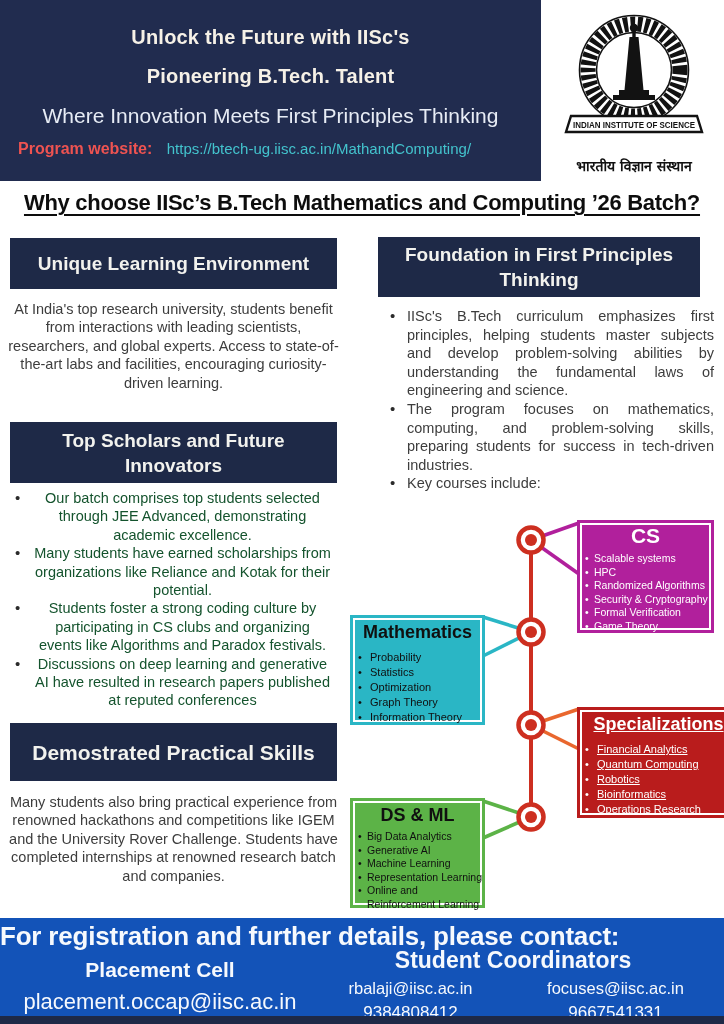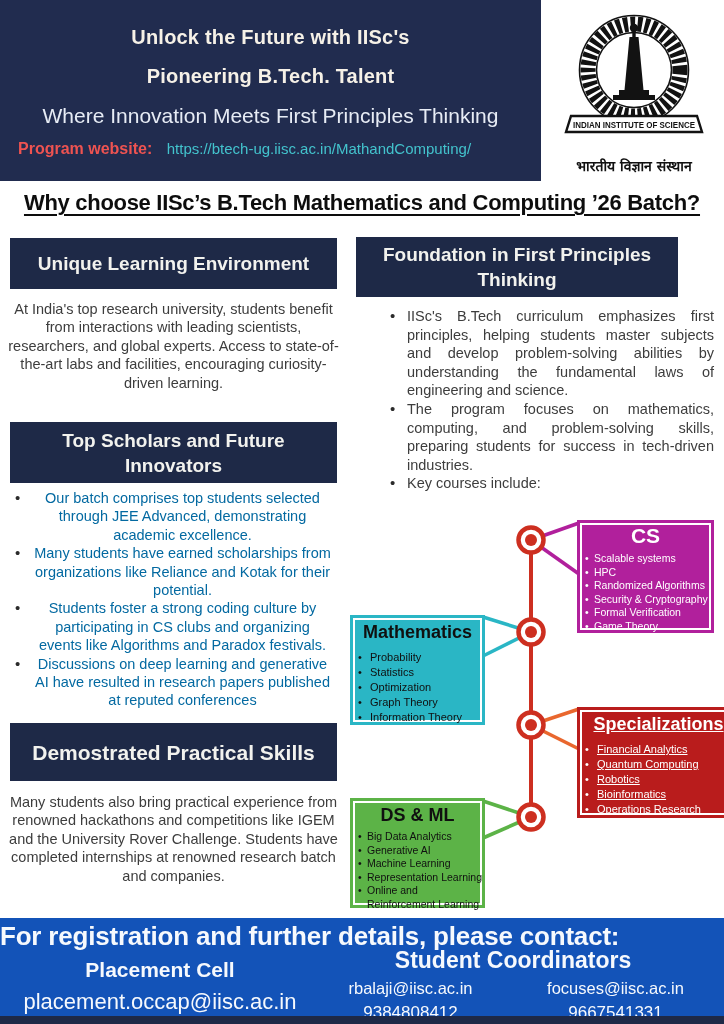--- a/index.html
+++ b/index.html
@@ -23,30 +23,30 @@
   .main-heading { position: absolute; left: 8px; top: 190px; width: 708px; text-align: center;
     font-size: 22px; font-weight: bold; color: #0d0d0d; letter-spacing: -0.3px;
     text-decoration: underline; text-decoration-thickness: 2px; text-underline-offset: 4px; }
 
   
   .navy-box { position: absolute; background: #1e2947; color: #f2f2ee; font-weight: bold; text-align: center;
     display: flex; align-items: center; justify-content: center; line-height: 25px; }
   .lbox1 { left: 10px; top: 238px; width: 327px; height: 51px; font-size: 19px; }
   .lbox2 { left: 10px; top: 422px; width: 327px; height: 61px; font-size: 19px; padding: 0 12px; }
   .lbox3 { left: 10px; top: 723px; width: 327px; height: 58px; font-size: 21px; }
-  .rbox  { left: 356px; top: 237px; width: 322px; height: 60px; font-size: 19px; padding: 0 12px; }
+  .rbox  { left: 378px; top: 237px; width: 322px; height: 60px; font-size: 19px; padding: 0 12px; }
 
   
   .body-para { position: absolute; color: #3d3d3d; font-size: 14.5px; line-height: 18.4px; text-align: center; }
   .lpara1 { left: 8px; top: 300px; width: 331px; }
   .lpara2 { left: 4px; top: 793px; width: 339px; }
 
   ul.plain { list-style: none; }
   .lbullets { position: absolute; left: 6px; top: 489px; width: 333px; }
-  .lbullets li { position: relative; color: #0369a1; font-size: 14.5px; line-height: 18.4px; text-align: center; padding: 0 6px 0 26px; }
+  .lbullets li { position: relative; color: #14532d; font-size: 14.5px; line-height: 18.4px; text-align: center; padding: 0 6px 0 26px; }
   .lbullets li::before { content: "•"; position: absolute; left: 9px; top: 0; font-size: 15px; color: #2b2b2b; }
 
   .rbullets { position: absolute; left: 384px; top: 307px; width: 330px; }
   .rbullets li { position: relative; color: #3d3d3d; font-size: 14.5px; line-height: 18.6px; text-align: justify; padding-left: 23px; }
   .rbullets li::before { content: "•"; position: absolute; left: 6px; top: 0; font-size: 15px; color: #2b2b2b; }
 
   
   .diagram-svg { position: absolute; left: 330px; top: 500px; width: 394px; height: 425px; }
   .dbox { position: absolute; }
   .dbox::before { content: ""; position: absolute; inset: 3px; border: 2px solid #ffffff; pointer-events: none; }

